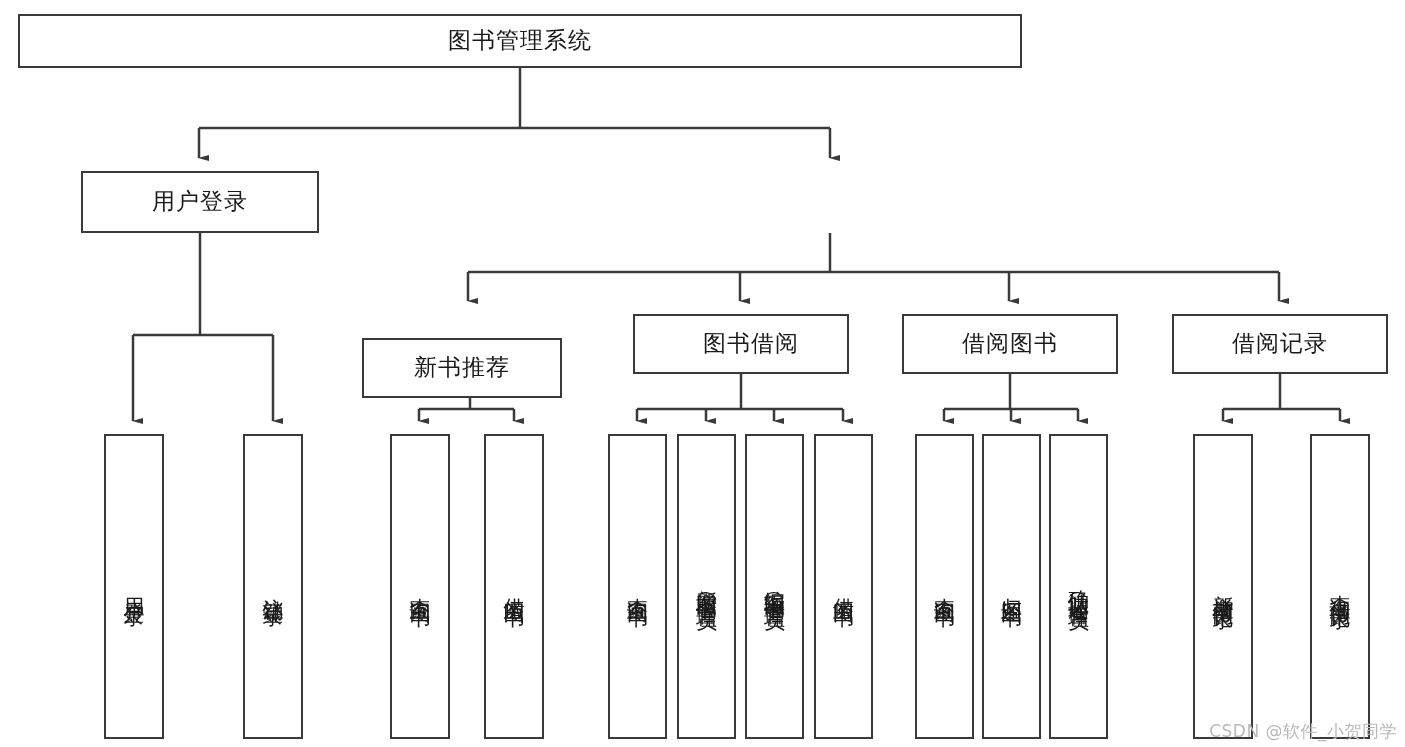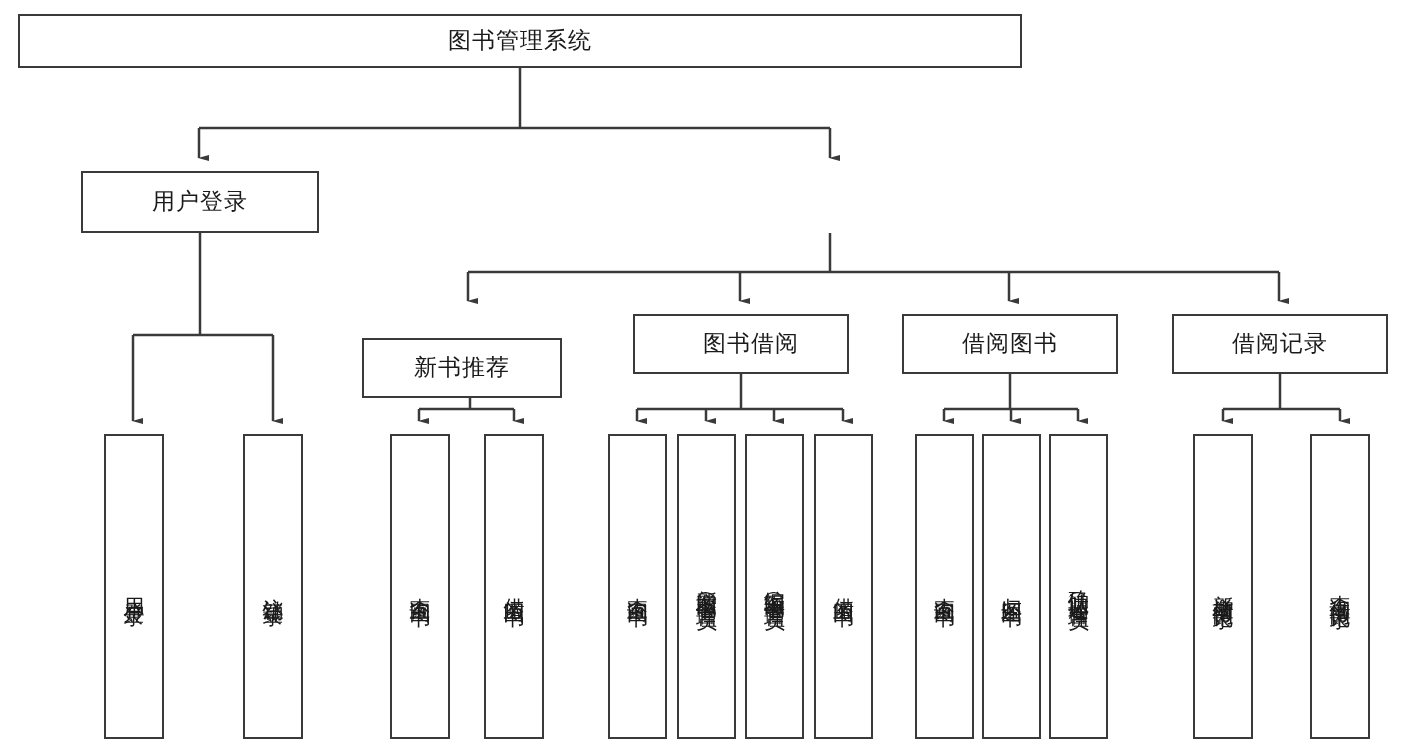--- a/index.html
+++ b/index.html
@@ -177,14 +177,15 @@
     <span class="vtext">确认归还（管理员）</span>
   </div>
 
   <div class="node vert" style="left:1193px; top:434px; width:60px; height:305px;">
     <span class="vtext">新增借阅记录</span>
   </div>
   <div class="node vert" style="left:1310px; top:434px; width:60px; height:305px;">
     <span class="vtext">查询借阅记录</span>
   </div>
 
+  <div id="watermark">CSDN @软件_小贺同学</div>
 
 </div>
 
 </body></html>

